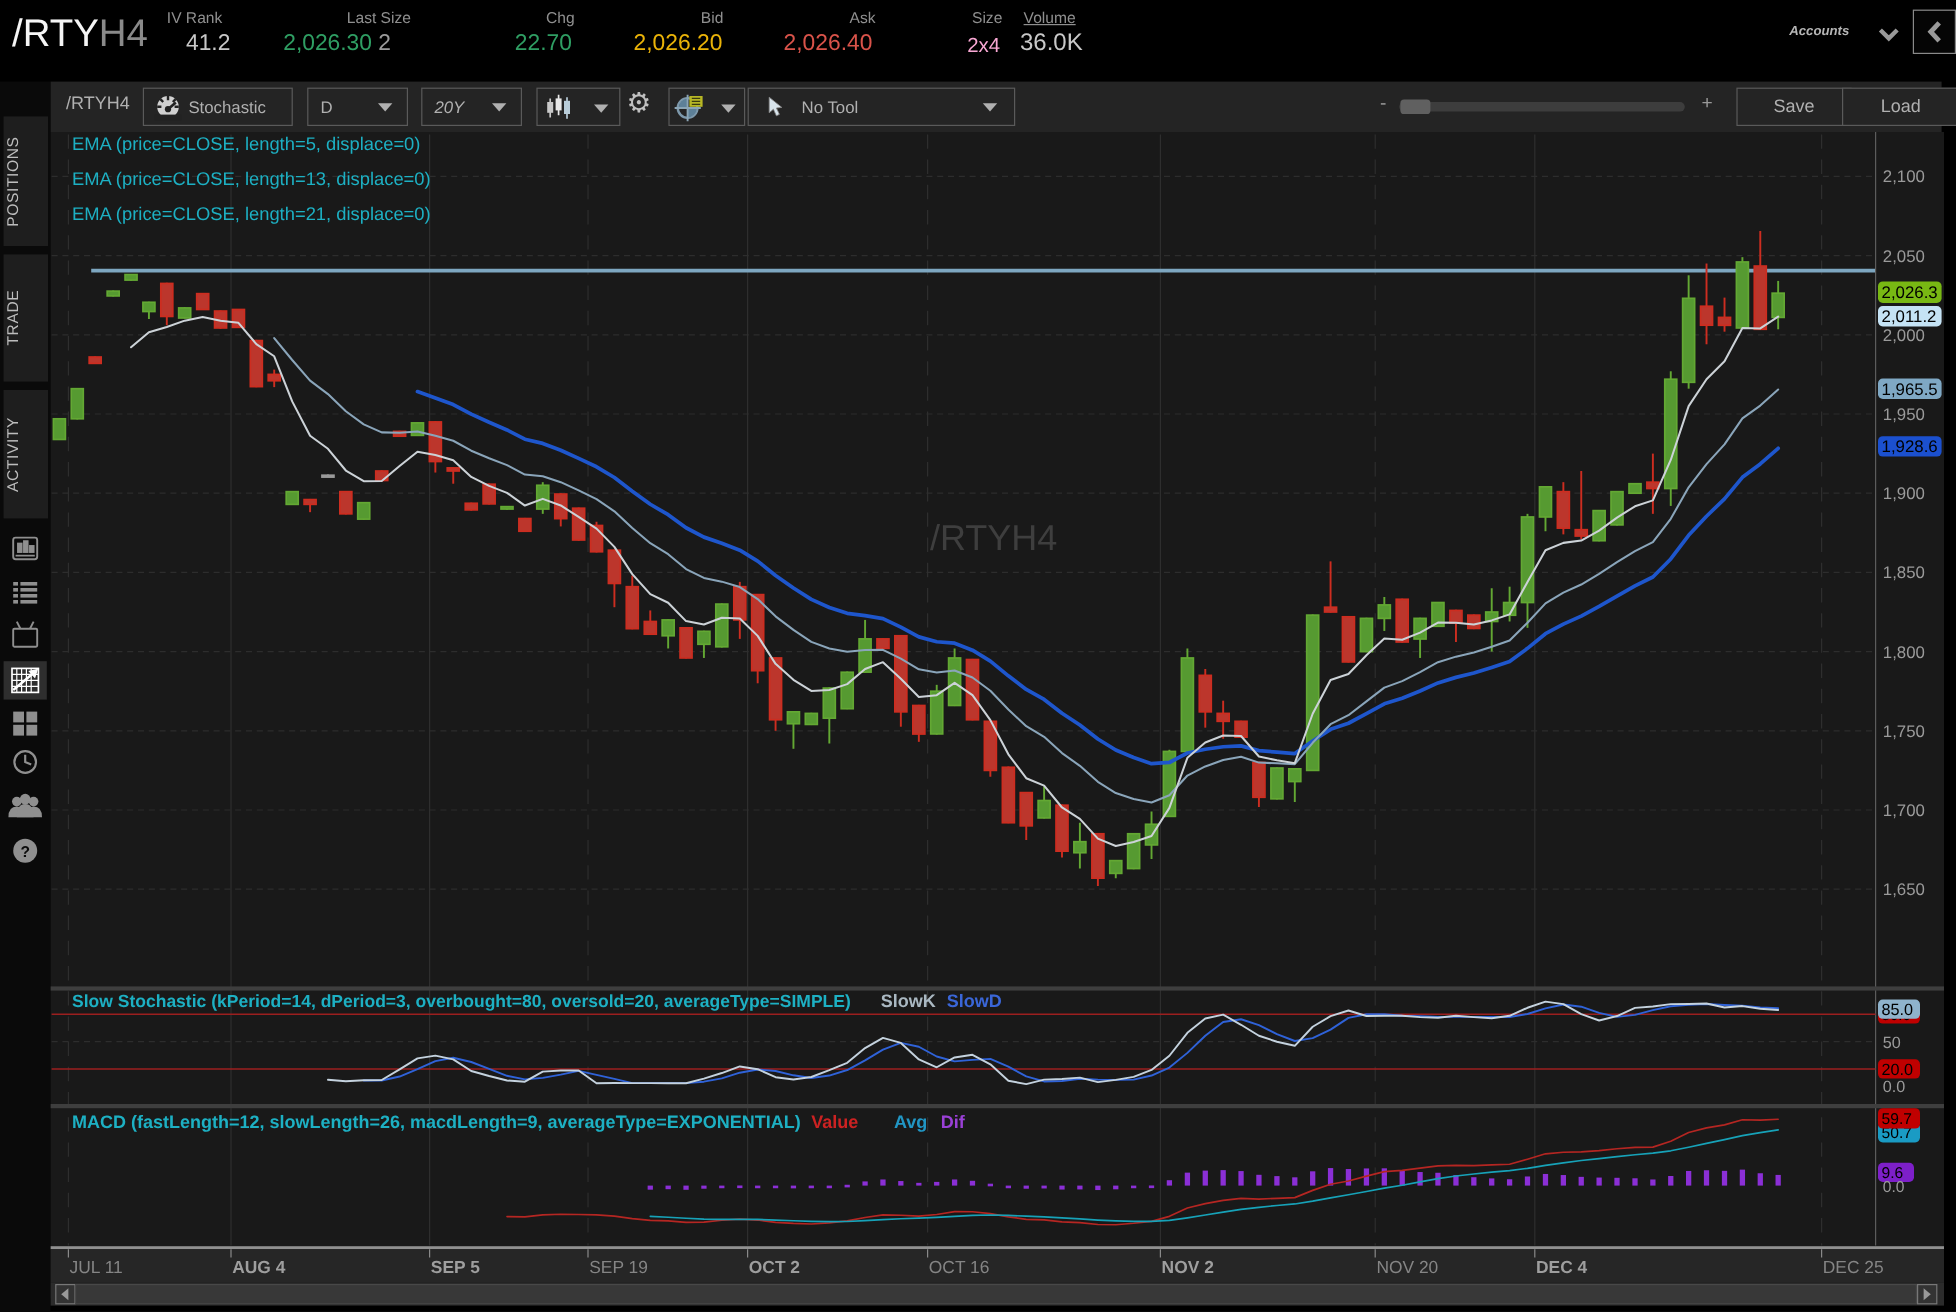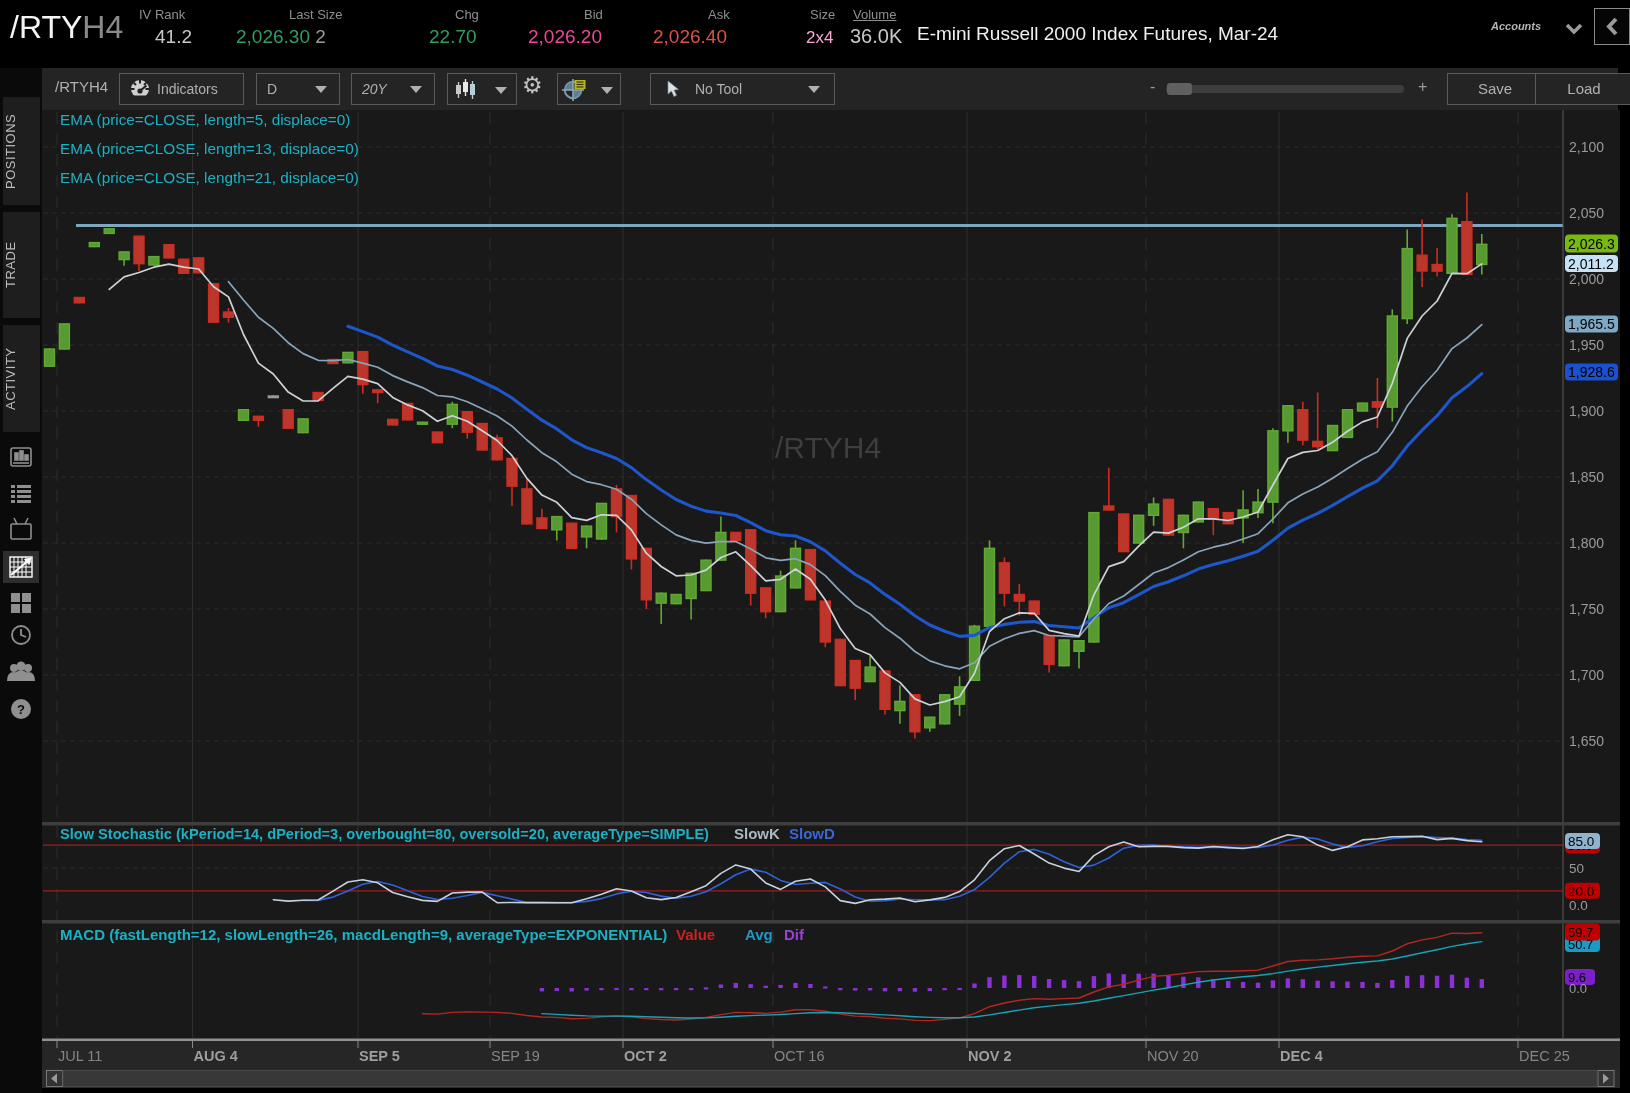--- a/index.html
+++ b/index.html
@@ -401,28 +401,27 @@
 </svg>
 <div class="hdr">
   <span style="position:absolute;left:10px;top:9px;font-size:32px;color:#f5f5f5;">/RTY<span style="color:#8a8a8a;">H4</span></span>
   <span class="lbl" style="left:139px;top:7px;">IV Rank</span>
   <span class="val" style="left:155px;">41.2</span>
   <span class="lbl" style="left:289px;top:7px;">Last Size</span>
   <span class="val" style="left:236px;color:#2f9e63;">2,026.30<span style="color:#9a9a9a;"> 2</span></span>
   <span class="lbl" style="left:455px;top:7px;">Chg</span>
   <span class="val" style="left:429px;color:#2f9e63;">22.70</span>
   <span class="lbl" style="left:584px;top:7px;">Bid</span>
-  <span class="val" style="left:528px;color:#ec4899;">2,026.20</span>
+  <span class="val" style="left:528px;color:#eab308;">2,026.20</span>
   <span class="lbl" style="left:708px;top:7px;">Ask</span>
   <span class="val" style="left:653px;color:#d9534a;">2,026.40</span>
   <span class="lbl" style="left:810px;top:7px;">Size</span>
   <span class="val" style="left:806px;font-size:17px;top:28px;color:#f9a8d4;">2x4</span>
   <span class="lbl" style="left:853px;top:7px;text-decoration:underline;">Volume</span>
   <span class="val" style="left:850px;top:25px;font-size:20px;">36.0K</span>
-  <span style="position:absolute;left:917px;top:23px;font-size:19px;color:#f0f0f0;">E-mini Russell 2000 Index Futures, Mar-24</span>
   <span style="position:absolute;left:1491px;top:20px;font-size:11px;color:#b5b5b5;font-weight:bold;font-style:italic;">Accounts</span>
   <svg width="20" height="14" viewBox="0 0 20 14" style="position:absolute;left:1565px;top:22px;">
     <polyline points="2,3 9,10 16,3" fill="none" stroke="#999999" stroke-width="3.6"></polyline>
   </svg>
   <div style="position:absolute;left:1594px;top:8px;width:36px;height:37px;border:1.5px solid #8a8a8a;background:#050505;"></div>
   <svg width="16" height="20" viewBox="0 0 16 20" style="position:absolute;left:1605px;top:17px;">
     <polyline points="11,2 4,9.5 11,17" fill="none" stroke="#9a9a9a" stroke-width="4"></polyline>
   </svg>
 </div>
 <div class="toolbar">
@@ -434,21 +433,21 @@
       <g stroke="#222222" stroke-width="2">
           <line x1="12" y1="3" x2="12" y2="6.5"></line>
           <line x1="5.6" y1="5.6" x2="8" y2="8"></line>
           <line x1="18.4" y1="5.6" x2="16" y2="8"></line>
           <line x1="3" y1="12" x2="6.5" y2="12"></line>
           <line x1="21" y1="12" x2="17.5" y2="12"></line>
         </g>
       <circle cx="12" cy="14" r="2.6" fill="#222222"></circle>
       <line x1="12" y1="14" x2="18.5" y2="8.5" stroke="#222222" stroke-width="2.2"></line>
     </svg>
-    <span style="margin-left:37px;">Indicators</span></div>
+    <span style="margin-left:37px;">Stochastic</span></div>
   <div class="tbtn" style="left:214px;width:84px;"><span style="margin-left:10px;">D</span><span class="caret" style="position:absolute;right:12px;top:12px;"></span></div>
   <div class="tbtn" style="left:309px;width:84px;"><span style="margin-left:10px;font-style:italic;">20Y</span><span class="caret" style="position:absolute;right:12px;top:12px;"></span></div>
   <div class="tbtn" style="left:405px;width:70px;">
     <svg width="28" height="24" viewBox="0 0 28 24" style="position:absolute;left:5px;top:3px;">
       <line x1="5.5" y1="5" x2="5.5" y2="21" stroke="#c8c8c8" stroke-width="1.4"></line>
       <rect x="3" y="8" width="5" height="9" fill="#c8c8c8"></rect>
       <line x1="12.5" y1="2" x2="12.5" y2="19" stroke="#e8e8e8" stroke-width="1.4"></line>
       <rect x="10" y="5" width="5" height="10" fill="#e8e8e8"></rect>
       <line x1="19.5" y1="4" x2="19.5" y2="22" stroke="#b9cdd9" stroke-width="1.4"></line>
       <rect x="17" y="7" width="5" height="11" fill="#b9cdd9"></rect>
@@ -465,21 +464,21 @@
       <line x1="0" y1="13" x2="22" y2="13" stroke="#8ba5b5" stroke-width="1.6"></line>
       <rect x="12.5" y="3" width="11" height="9" fill="#b7b725"></rect>
       <g stroke="#3a3a10" stroke-width="1.2">
           <line x1="14.5" y1="5" x2="21.5" y2="5"></line>
           <line x1="14.5" y1="7.5" x2="21.5" y2="7.5"></line>
           <line x1="14.5" y1="10" x2="21.5" y2="10"></line>
         </g>
     </svg>
     <span class="caret" style="position:absolute;right:7px;top:13px;"></span>
     </div>
-  <div class="tbtn" style="left:608px;width:185px;">
+  <div class="tbtn" style="left:581px;width:223px;">
     <svg width="16" height="18" viewBox="0 0 16 18" style="position:absolute;left:14px;top:6px;">
       <path d="M 3 1 L 3 14 L 6.5 11 L 9 16.5 L 11.5 15.3 L 9 10 L 13.5 9.5 Z" fill="#d8e4ec" stroke="#888" stroke-width="0.7"></path>
     </svg>
     <span style="margin-left:44px;">No Tool</span><span class="caret" style="position:absolute;right:14px;top:12px;"></span></div>
   <span style="position:absolute;left:1108px;top:10px;color:#999;font-size:16px;">-</span>
   <div style="position:absolute;left:1124px;top:17px;width:238px;height:8px;background:#3d3d3d;border-radius:4px;"></div>
   <div style="position:absolute;left:1125px;top:15px;width:25px;height:12px;background:#606060;border-radius:3px;"></div>
   <span style="position:absolute;left:1376px;top:10px;color:#999;font-size:16px;">+</span>
   <div class="tbtn" style="left:1405px;width:96px;font-size:15px;text-align:center;">Save</div>
   <div class="tbtn" style="left:1493px;width:98px;font-size:15px;text-align:center;">Load</div>

